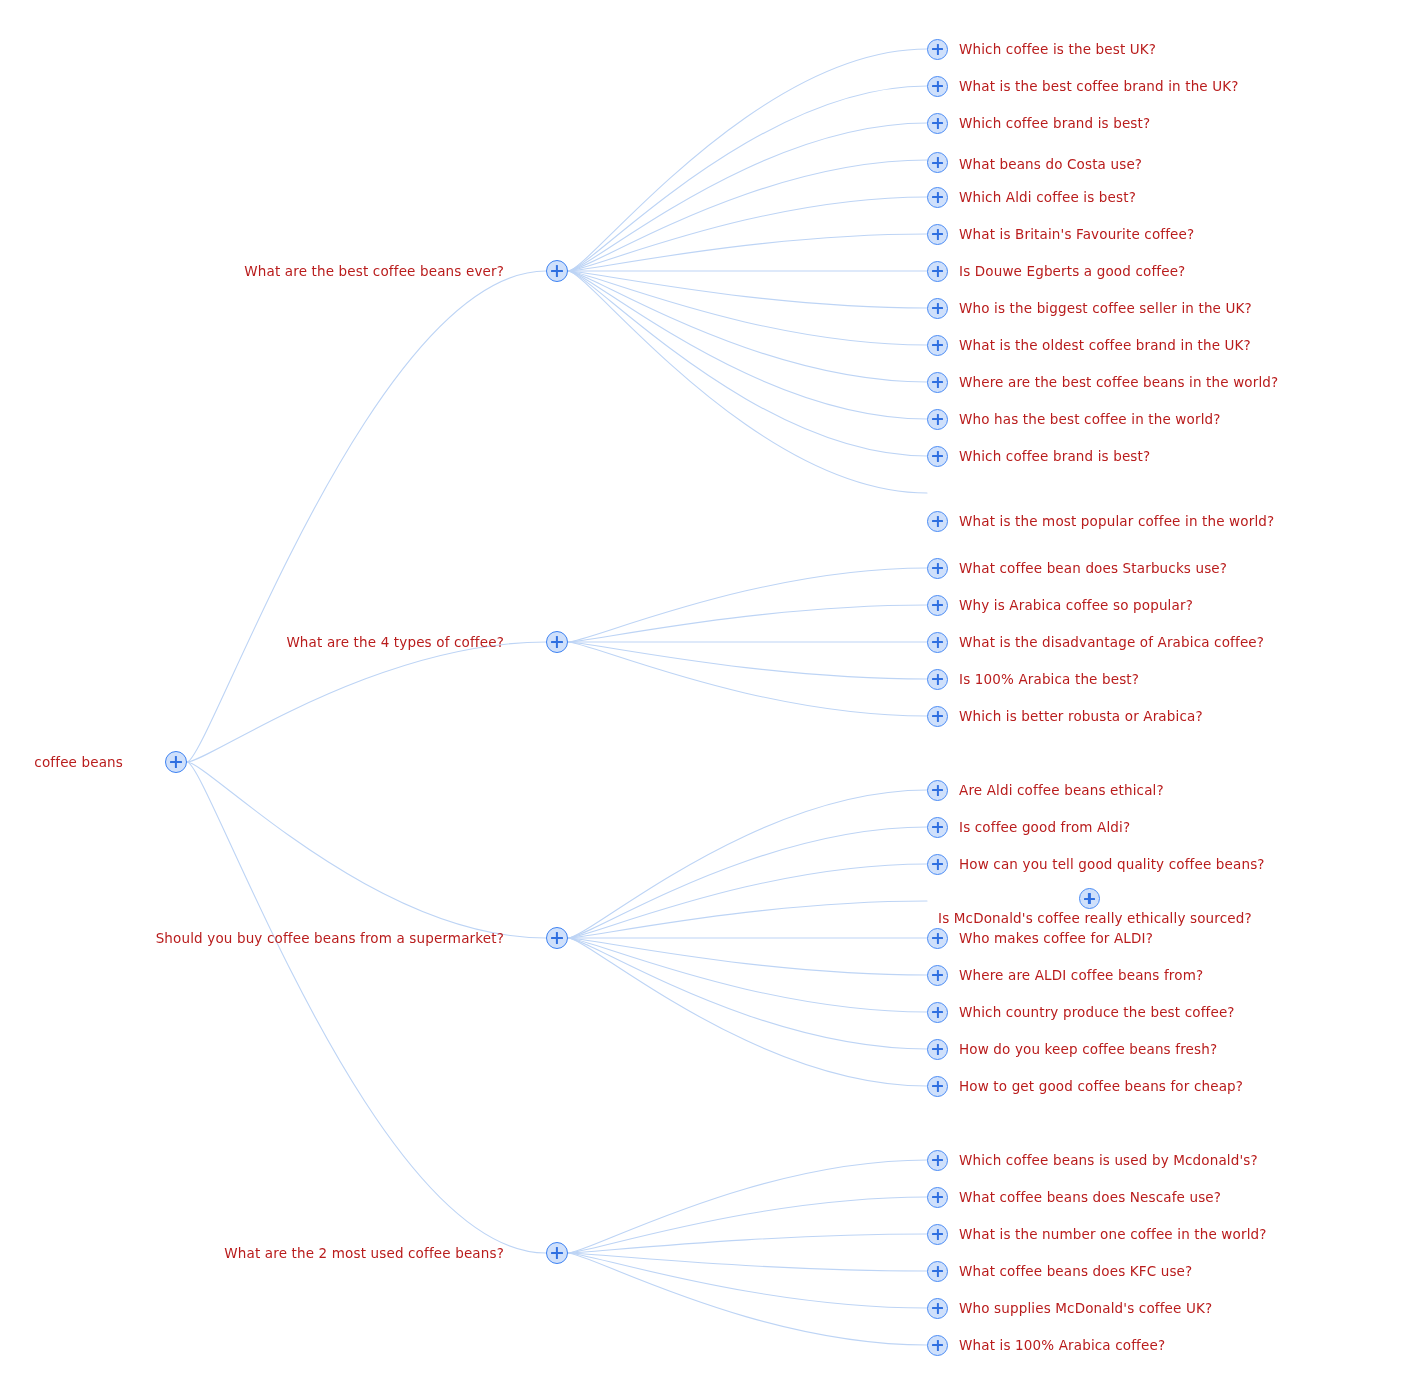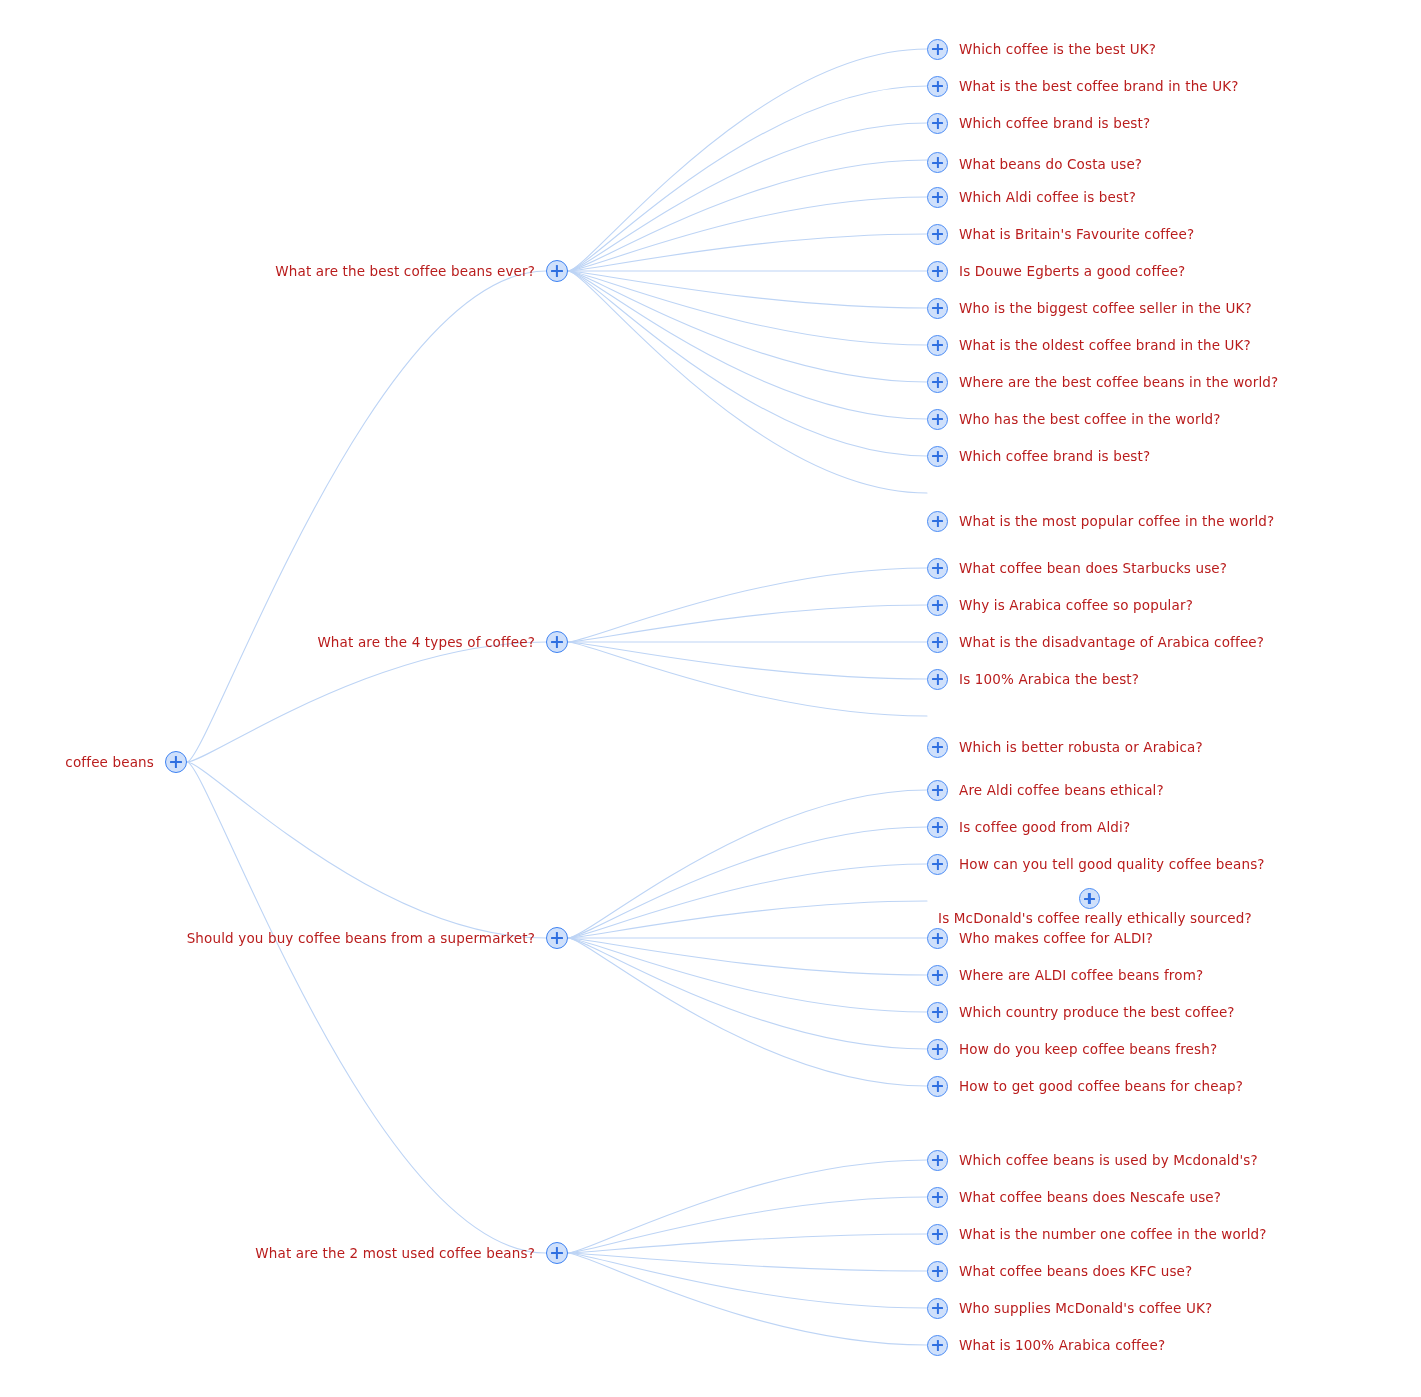--- a/index.html
+++ b/index.html
@@ -43,20 +43,21 @@
     height: 26px;
     white-space: nowrap;
     cursor: pointer;
   }
   
   .node.right-label {
     
   }
   .node.left-label {
     flex-direction: row-reverse;
+    gap: 31px;
   }
   .node-circle {
     position: relative;
     flex: 0 0 auto;
     width: 21px;
     height: 21px;
     border-radius: 50%;
     background: #cfe0fb;
     border: 1.6px solid #4b8cf5;
     box-sizing: border-box;
@@ -219,21 +220,21 @@
         <span class="node-label">Why is Arabica coffee so popular?</span>
       </div>
       <div class="node node-l2 right-label" style="top: 629px; left: 927px;">
         <span class="node-circle"></span>
         <span class="node-label">What is the disadvantage of Arabica coffee?</span>
       </div>
       <div class="node node-l2 right-label" style="top: 666px; left: 927px;">
         <span class="node-circle"></span>
         <span class="node-label">Is 100% Arabica the best?</span>
       </div>
-      <div class="node node-l2 right-label" style="top: 703px; left: 927px; margin-top: 31px;">
+      <div class="node node-l2 right-label" style="top: 703px; left: 927px;">
         <span class="node-circle"></span>
         <span class="node-label">Which is better robusta or Arabica?</span>
       </div>
       <div class="node node-l1 left-label" style="top: 925px; left: auto; right: 853px; justify-content: flex-start;">
         <span class="node-circle"></span>
         <span class="node-label">Should you buy coffee beans from a supermarket?</span>
       </div>
       <div class="node node-l2 right-label" style="top: 777px; left: 927px;">
         <span class="node-circle"></span>
         <span class="node-label">Are Aldi coffee beans ethical?</span>

